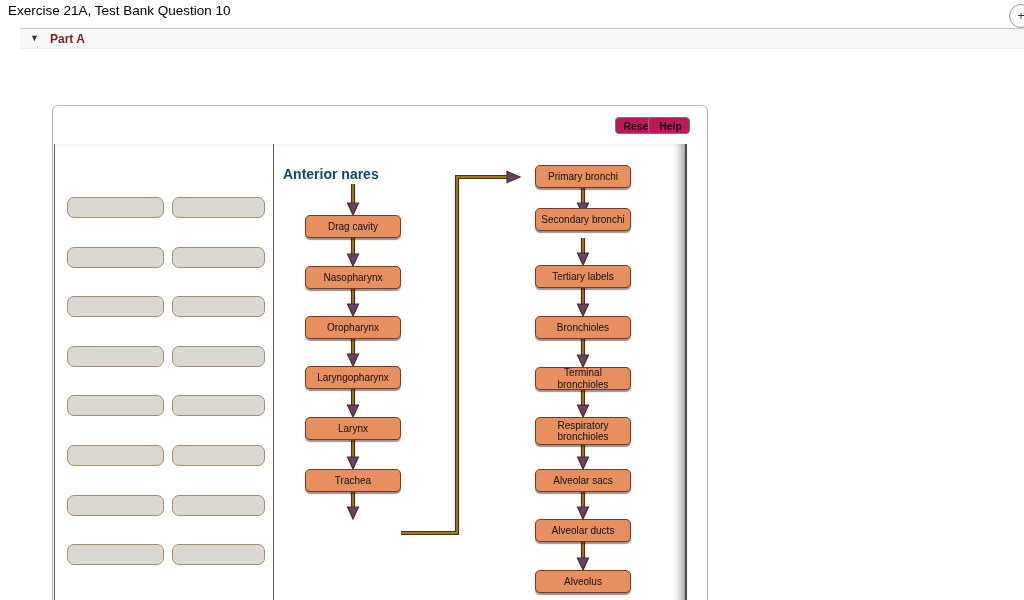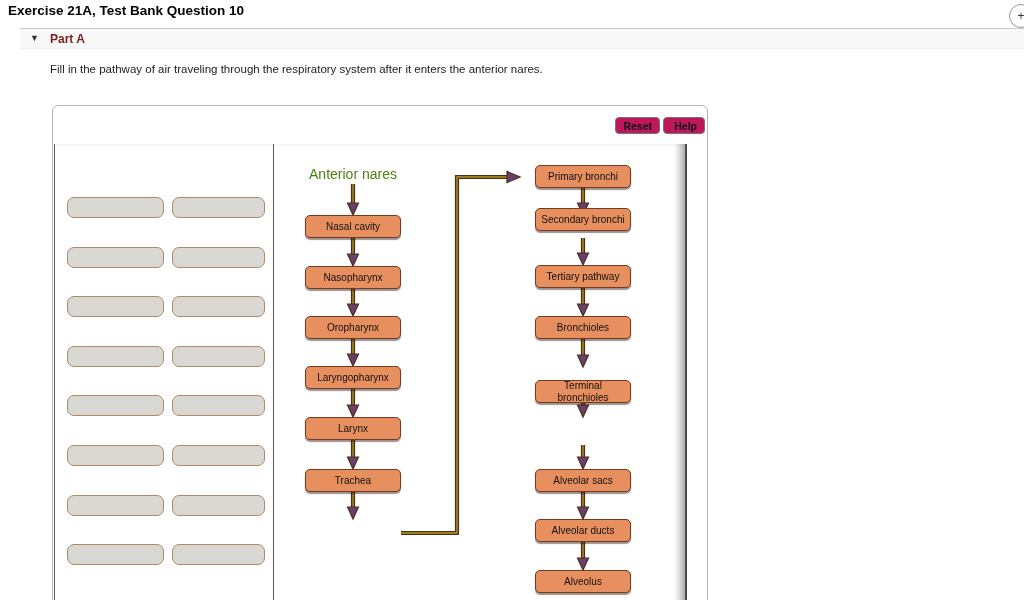--- a/index.html
+++ b/index.html
@@ -1,52 +1,52 @@
 <!DOCTYPE html>
 <html style="--box-fill: #e78f5e; --box-border: #713b24; --chip-fill: #d9d8d3; --chip-border: #ab8b69;"><head>
 <meta charset="utf-8">
 <style>
   * { margin:0; padding:0; box-sizing:border-box; }
   html,body { background:#fff; }
   body { font-family:"Liberation Sans","DejaVu Sans",sans-serif; }
   .screen { position:relative; width:1024px; height:600px; overflow:hidden; background:#fff; }
 
-  .page-title { position:absolute; left:8px; top:3px; font-size:13.5px; font-weight:bold; color:#000; }
+  .page-title { position:absolute; left:8px; top:3px; font-size:13.5px; font-weight:normal; color:#000; }
 
   .nav-circle { position:absolute; left:1009px; top:4px; width:24px; height:24px; border-radius:50%;
     border:1px solid #999; background:#fff; font-size:12px; color:#333; line-height:20px; text-align:center; cursor:pointer; }
 
   .part-bar { position:absolute; left:20px; top:28px; right:0; height:21px; background:#f8f8f8;
     border-top:1px solid #c9c9c9; border-bottom:1px solid #efefef; }
   .part-tri { position:absolute; left:10px; top:4px; font-size:9px; color:#333; }
   .part-label { position:absolute; left:30px; top:3px; font-size:12px; font-weight:bold; color:#7f1d1d; }
 
   .instr1 { position:absolute; left:50px; top:63px; font-size:11.5px; color:#222; }
   .instr2 { position:absolute; left:50px; top:84px; font-size:11.5px; font-weight:bold; color:#111; }
 
   .panel { position:absolute; left:52px; top:105px; width:656px; height:520px;
     border:1px solid #b5b5b5; border-radius:6px; background:#fff; }
 
   .btn { position:absolute; top:11px; height:17px; padding:0 7px; font-size:10.5px; font-weight:bold; color:#111;
     background:#be185d; border:1px solid #777; border-radius:4px; cursor:pointer;
     font-family:"Liberation Sans","DejaVu Sans",sans-serif; }
   .btn.reset { right:47px; }
-  .btn.help  { right:2px;padding-left:10px; }
+  .btn.help  { right:17px;padding-left:10px; }
 
   .diagram { position:absolute; left:1px; top:38px; right:20px; bottom:0;
     border-left:1px solid #5a5a5a; border-right:2px solid #4a4a4a;
     box-shadow: inset -9px 0 9px -5px rgba(0,0,0,0.38); }
 
   .bank { position:absolute; left:0; top:0; bottom:0; width:219px; border-right:1px solid #5a5a5a; }
   .chip { position:absolute; height:21px; background:var(--chip-fill,#d9d8d3);
     border:1px solid var(--chip-border,#ab8b69); border-radius:7px; cursor:grab; }
 
   .fc { position:absolute; left:219px; right:0; top:0; bottom:0; }
-  .fc-title { position:absolute; left:9px; top:22px; width:140px; text-align:center;
-    font-size:14px; font-weight:normal; color:#4d7c0f; }
+  .fc-title { position:absolute; left:9px; top:22px; width:140px; text-align:left;
+    font-size:14px; font-weight:bold; color:#0c4a6e; }
   .fc svg { position:absolute; left:0; top:0; pointer-events:none; }
 
   .box { position:absolute; width:96px; height:23px; display:flex; align-items:center; justify-content:center;
     text-align:center; font-size:10px; line-height:1.12; color:#111; padding:1px 2px;
     background:var(--box-fill,#e78f5e); border:1px solid var(--box-border,#713b24); border-radius:5px;
     box-shadow:0 1.5px 1px rgba(40,10,0,0.45); cursor:grab; z-index:2; }
   .box.tall { height:28px; }
   .mid { left:31px; }
   .rgt { left:261px; }
 </style>
@@ -57,21 +57,20 @@
 
   <div class="page-title">Exercise 21A, Test Bank Question 10</div>
 
   <button class="nav-circle"><span>+</span></button>
 
   <div class="part-bar">
     <span class="part-tri">▼</span>
     <span class="part-label">Part A</span>
   </div>
 
-  <div class="instr1">Fill in the pathway of air traveling through the respiratory system after it enters the anterior nares.</div>
 
   <div class="panel">
     <button class="btn reset">Reset</button>
     <button class="btn help">Help</button>
 
     <div class="diagram">
       <div class="bank" id="bank">
           <div class="chip" style="left: 12px; top: 53px; width: 97px;"></div>
           <div class="chip" style="left: 117px; top: 53px; width: 93px;"></div>
           <div class="chip" style="left: 12px; top: 103px; width: 97px;"></div>
@@ -137,31 +136,32 @@
             <polyline points="309,348 309,365" fill="none" stroke="#9c7d1e" stroke-width="1.8"></polyline>
             <polygon points="303.5,363 314.5,363 309,375" fill="#6b3e70" stroke="#4a3018" stroke-width="1.2"></polygon>
             <polyline points="309,398 309,416" fill="none" stroke="#4a3018" stroke-width="4.2"></polyline>
             <polyline points="309,398 309,416" fill="none" stroke="#9c7d1e" stroke-width="1.8"></polyline>
             <polygon points="303.5,414 314.5,414 309,426" fill="#6b3e70" stroke="#4a3018" stroke-width="1.2"></polygon>
             <polyline points="127,389 183,389 183,33 234,33" fill="none" stroke="#4a3018" stroke-width="4.2"></polyline>
             <polyline points="127,389 183,389 183,33 234,33" fill="none" stroke="#9c7d1e" stroke-width="1.8"></polyline>
             <polygon points="233,27.5 233,38.5 246,33" fill="#6b3e70" stroke="#4a3018" stroke-width="1.2"></polygon>
           </svg>
 
-        <div class="box mid" style="top:71px">Nasal cavity</div>
+        <div class="box mid" style="top:71px">Drag cavity</div>
         <div class="box mid" style="top:122px">Nasopharynx</div>
         <div class="box mid" style="top:172px">Oropharynx</div>
         <div class="box mid" style="top:222px">Laryngopharynx</div>
         <div class="box mid" style="top:273px">Larynx</div>
         <div class="box mid" style="top:325px">Trachea</div>
 
         <div class="box rgt" style="top:21px">Primary bronchi</div>
         <div class="box rgt" style="top:64px">Secondary bronchi</div>
-        <div class="box rgt" style="top:121px">Tertiary pathway</div>
+        <div class="box rgt" style="top:121px">Tertiary labels</div>
         <div class="box rgt" style="top:172px">Bronchioles</div>
-        <div class="box rgt" style="top:236px">Terminal bronchioles</div>
+        <div class="box rgt" style="top:223px">Terminal bronchioles</div>
+        <div class="box rgt tall" style="top:273px">Respiratory bronchioles</div>
         <div class="box rgt" style="top:325px">Alveolar sacs</div>
         <div class="box rgt" style="top:375px">Alveolar ducts</div>
         <div class="box rgt" style="top:426px">Alveolus</div>
       </div>
     </div>
   </div>
 </div>
 
 </body></html>

